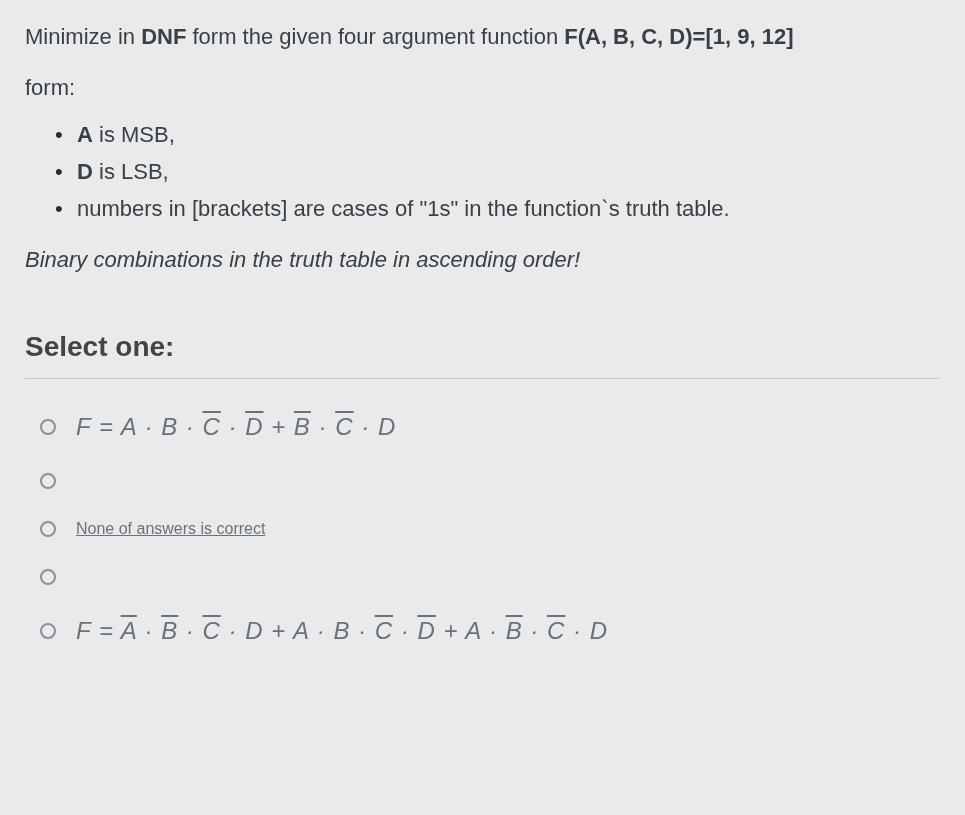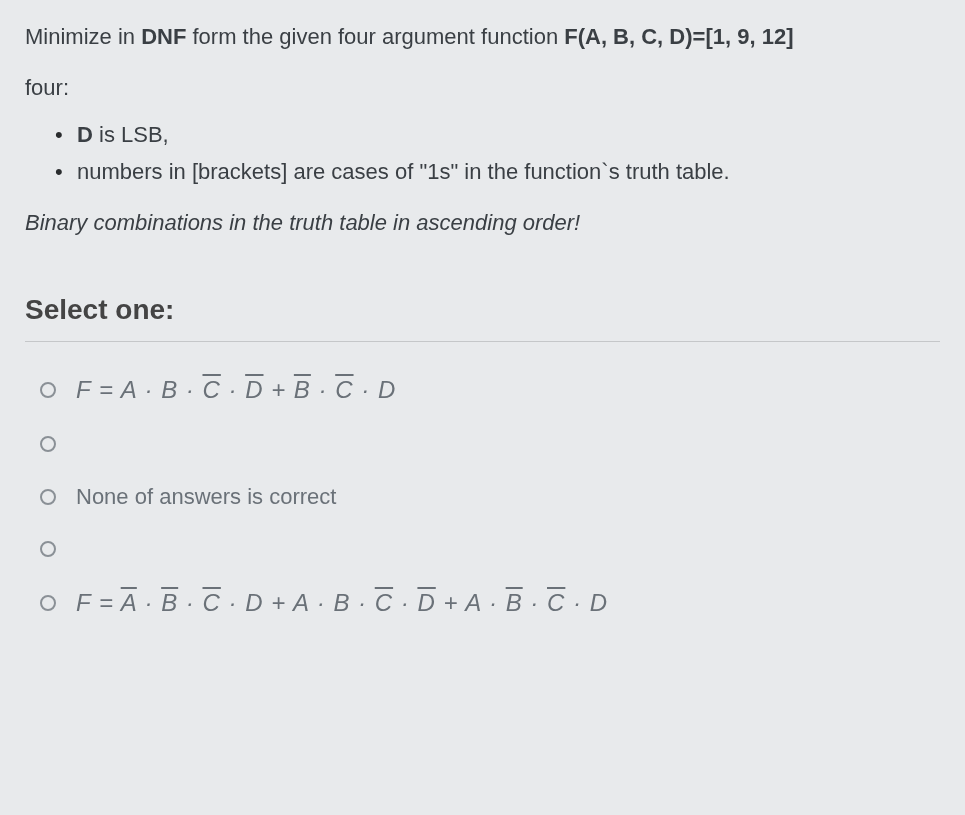--- a/index.html
+++ b/index.html
@@ -85,33 +85,35 @@
     }
     .bold {
       font-weight: bold;
     }
     .fvar {
       font-weight: bold;
     }
     .plain-text {
       font-family: -apple-system, BlinkMacSystemFont, 'Segoe UI', Arial, sans-serif;
       font-style: normal;
-      font-size: 22px;
+      font-size: 16px;
+      text-decoration: underline;
     }
   </style>
 </head>
 <body>
 
 <div class="prompt">
   <span>Minimize in </span><span class="bold">DNF</span><span> form the given four argument function </span><span class="fvar">F(A, B, C, D)</span><span class="bold">=[1, 9, 12]</span>
 </div>
 
-<div class="where-label">four:</div>
+<div class="where-label">form:</div>
 
 <ul class="bullets">
+  <li><span class="fvar">A</span><span> is MSB,</span></li>
   <li><span class="fvar">D</span><span> is LSB,</span></li>
   <li><span>numbers in [brackets] are cases of "1s" in the function`s truth table.</span></li>
 </ul>
 
 <div class="italic-note">Binary combinations in the truth table in ascending order!</div>
 
 <div class="select-one">Select one:</div>
 
 <div class="options">
 

